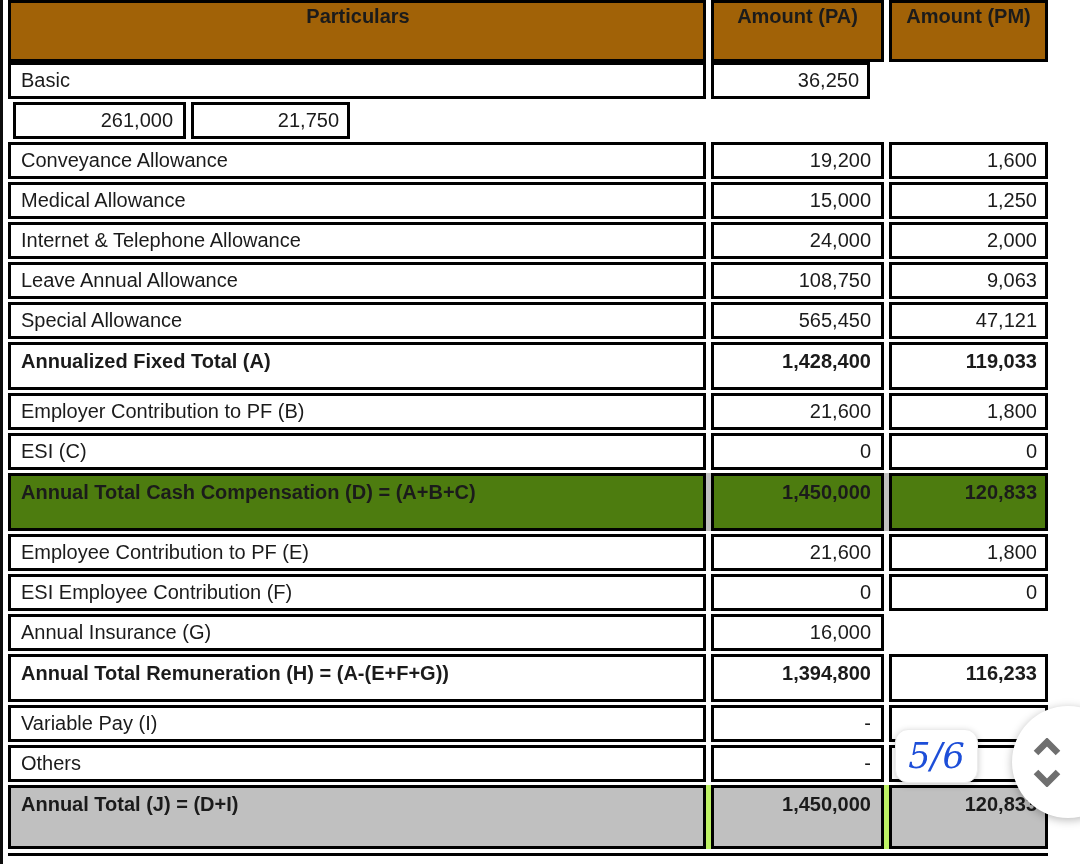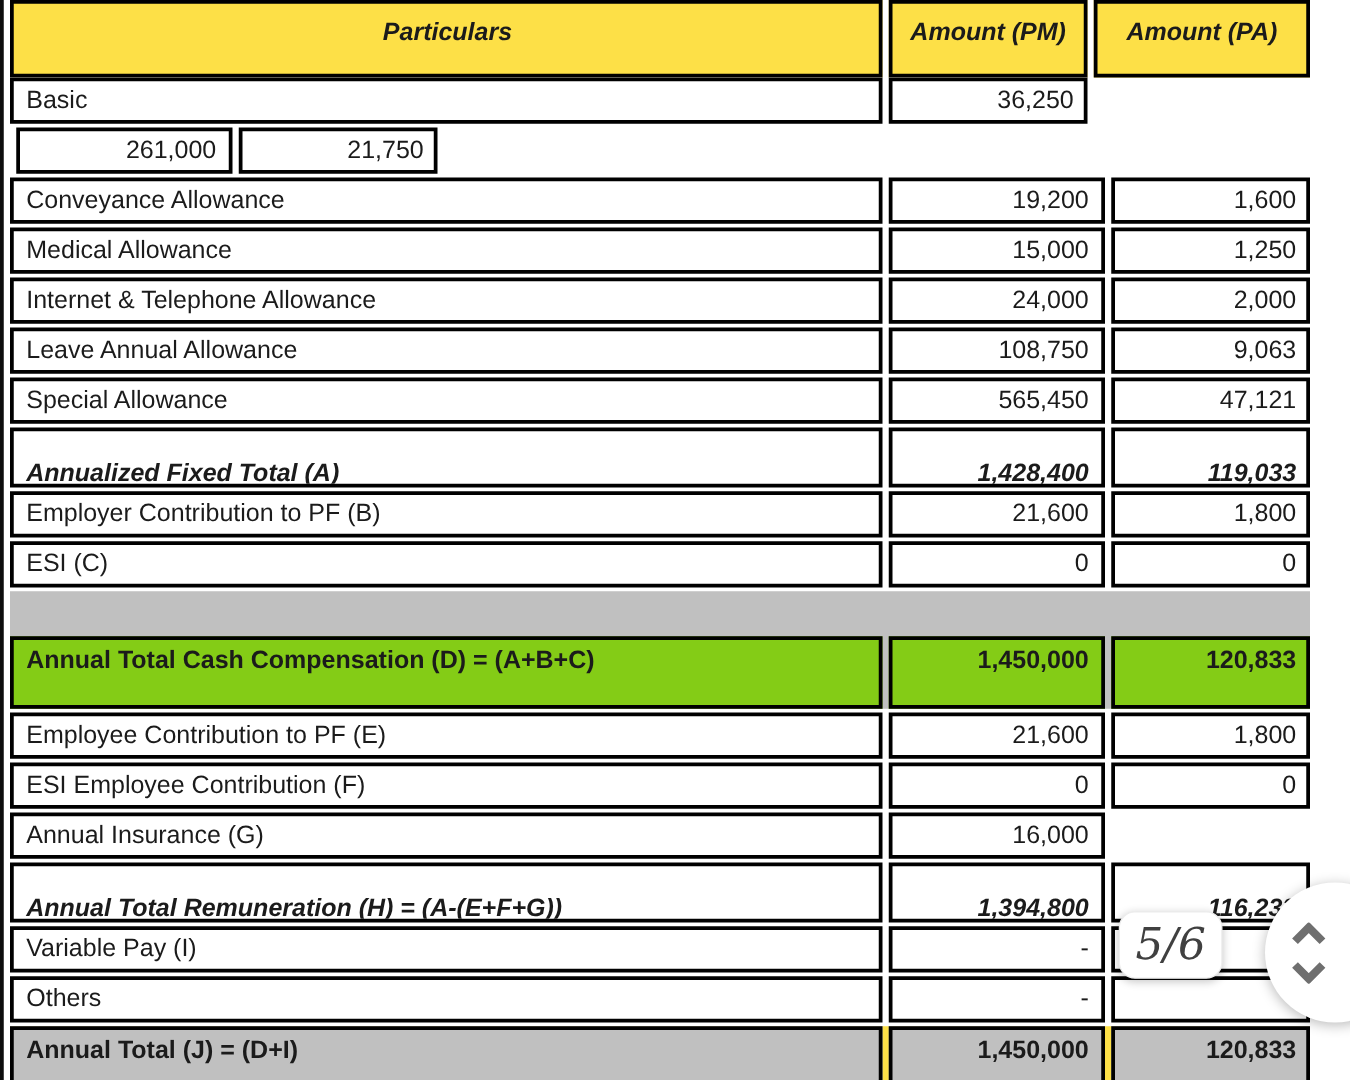--- a/index.html
+++ b/index.html
@@ -18,61 +18,61 @@
   .cell{
     box-sizing:border-box;border:3px solid #000000;background:#ffffff;
     display:flex;align-items:center;font-size:20px;line-height:1.05;
     white-space:nowrap;overflow:hidden;
   }
   .c1{width:698px;padding:0 8px 0 10px;justify-content:flex-start;}
   .c2{width:173px;margin-left:5px;padding:0 10px;justify-content:flex-end;}
   .c3{width:159px;margin-left:5px;padding:0 8px;justify-content:flex-end;}
 
   .header-row .cell{
-    height:62px;background:#fde047;font-weight:700;
-    align-items:flex-start;justify-content:center;padding-top:13px;font-style:italic;
+    height:62px;background:#a16207;font-weight:700;
+    align-items:flex-start;justify-content:center;padding-top:3px;
   }
   .r-normal .cell{height:37px;}
-  .r-bold .cell{height:48px;font-weight:700;align-items:flex-start;padding-top:24px;font-style:italic;}
+  .r-bold .cell{height:48px;font-weight:700;align-items:flex-start;padding-top:6px;}
   .r-gray{background:#c0c0c0;}
-  .r-gray .cell{height:58px;background:#84cc16;font-weight:700;align-items:flex-start;padding-top:6px;margin-top:36px;}
-  .r-gray-xl{background:#fde047;}
+  .r-gray .cell{height:58px;background:#4d7c0f;font-weight:700;align-items:flex-start;padding-top:6px;}
+  .r-gray-xl{background:#bef264;}
   .r-gray-xl .cell{height:64px;background:#c0c0c0;font-weight:700;align-items:flex-start;padding-top:6px;}
 
   .partial-row{margin-top:4px;height:10px;border-top:3px solid #000000;background:#ffffff;}
 
   
   .page-badge{
     position:absolute;left:895px;top:729px;width:81px;height:52px;z-index:4;
     background:#ffffff;border:1px solid #ececec;border-radius:13px;
     box-shadow:0 2px 7px rgba(0,0,0,0.22);
     display:flex;align-items:center;justify-content:center;
-    font-family:"DejaVu Serif", serif;font-style:italic;font-size:35px;color:#404040;
+    font-family:"DejaVu Serif", serif;font-style:italic;font-size:35px;color:#1d4ed8;
   }
 
   
   .scroll-pill{
     position:absolute;left:1012px;top:706px;width:112px;height:112px;z-index:5;
     background:#ffffff;border-radius:50%;
     box-shadow:0 2px 10px rgba(0,0,0,0.28);
     display:flex;flex-direction:column;align-items:flex-start;justify-content:center;
     gap:13px;padding-left:21px;box-sizing:border-box;
   }
   .chev{display:block;cursor:pointer;}
 </style>
 </head>
 <body>
 
 <div class="edge-line"></div>
 
 <div class="table">
   <div class="row header-row">
     <div class="cell c1">Particulars</div>
+    <div class="cell c2">Amount (PA)</div>
     <div class="cell c3">Amount (PM)</div>
-    <div class="cell c2">Amount (PA)</div>
   </div>
   <div id="rows">
       <div class="row r-normal">
     <div class="cell c1">Basic</div>
     <div class="cell c3">36,250</div>
   </div>
       <div class="row r-normal">
     <div class="cell c2">261,000</div>
     <div class="cell c3">21,750</div>
   </div>

